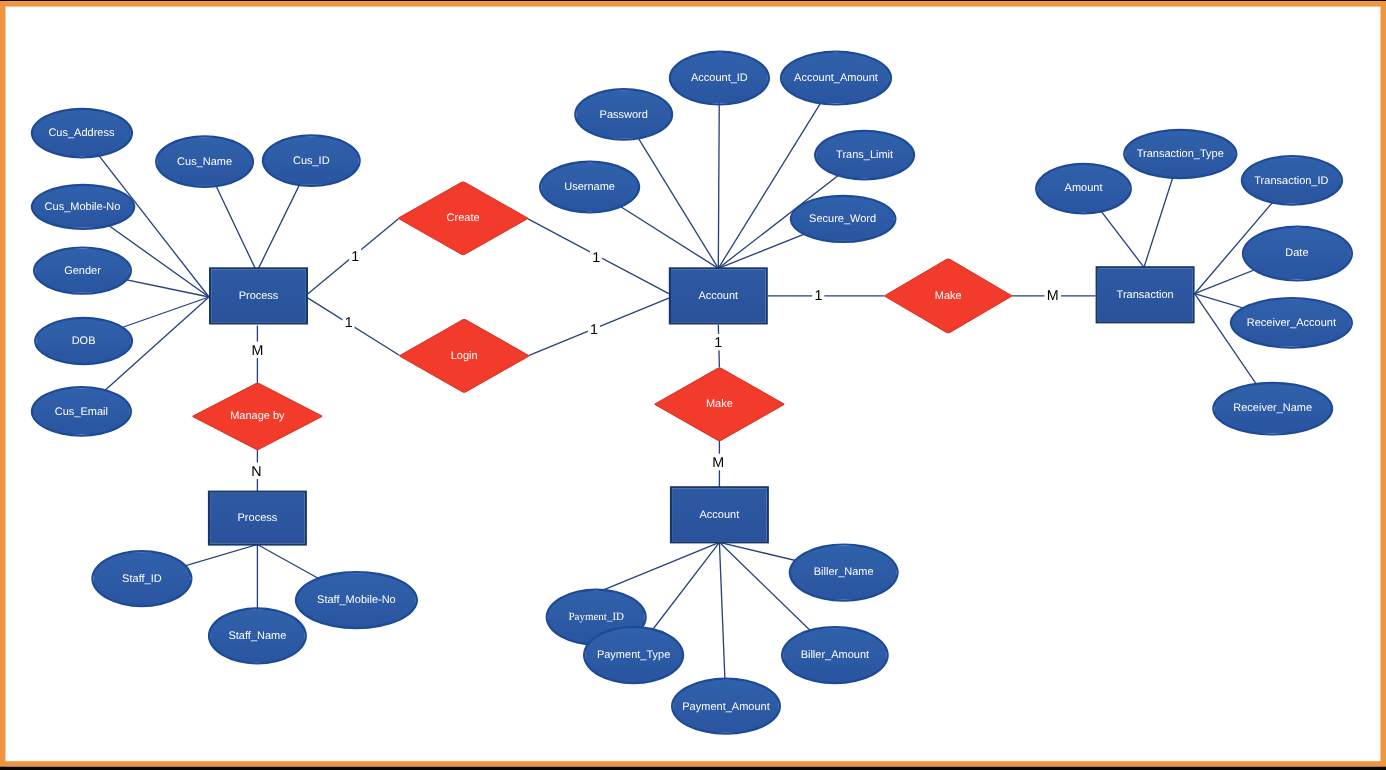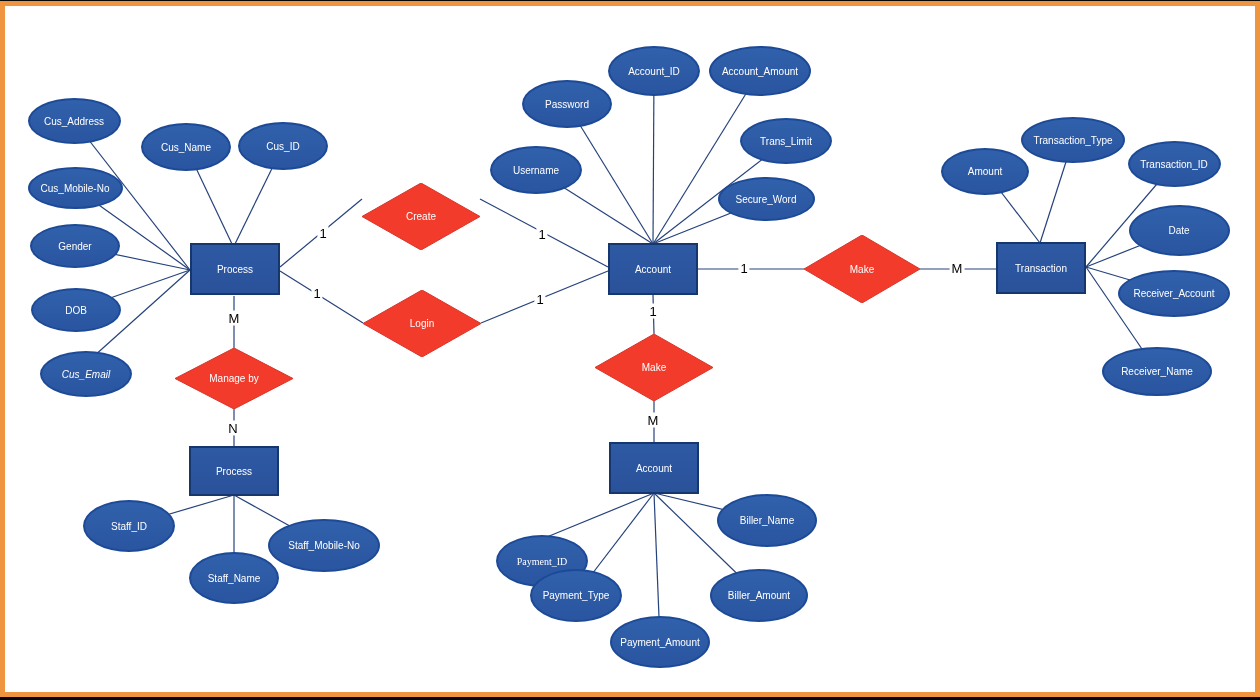--- a/index.html
+++ b/index.html
@@ -96,21 +96,21 @@
       </div>
       <div class="node entity" style="left: 996px; top: 242px; width: 90px; height: 52px;">
         <span class="node-label">Transaction</span>
       </div>
       <div class="node entity" style="left: 189px; top: 446px; width: 90px; height: 50px;">
         <span class="node-label">Process</span>
       </div>
       <div class="node entity" style="left: 609px; top: 442px; width: 90px; height: 52px;">
         <span class="node-label">Account</span>
       </div>
-      <div class="node relationship" style="left: 362px; top: 183px; width: 118px; height: 67px;">
+      <div class="node relationship" style="left: 362px; top: 165px; width: 118px; height: 67px;">
         <svg width="118" height="67" viewBox="0 0 118 67">
           <polygon points="59,0 118,33.5 59,67 0,33.5" fill="#F23B2B" stroke="#D8352B" stroke-width="1"></polygon>
         </svg>
         <span class="node-label">Create</span>
       </div>
       <div class="node relationship" style="left: 363px; top: 289.5px; width: 118px; height: 67px;">
         <svg width="118" height="67" viewBox="0 0 118 67">
           <polygon points="59,0 118,33.5 59,67 0,33.5" fill="#F23B2B" stroke="#D8352B" stroke-width="1"></polygon>
         </svg>
         <span class="node-label">Login</span>
@@ -144,21 +144,21 @@
       </div>
       <div class="node attribute" style="left: 27.5px; top: 167px; width: 95px; height: 42px;">
         <span class="node-label">Cus_Mobile-No</span>
       </div>
       <div class="node attribute" style="left: 30px; top: 224px; width: 90px; height: 44px;">
         <span class="node-label">Gender</span>
       </div>
       <div class="node attribute" style="left: 31px; top: 288px; width: 90px; height: 44px;">
         <span class="node-label">DOB</span>
       </div>
-      <div class="node attribute" style="left: 40px; top: 351px; width: 92px; height: 46px; font-style: italic;">
+      <div class="node attribute" style="left: 28px; top: 351px; width: 92px; height: 46px;">
         <span class="node-label">Cus_Email</span>
       </div>
       <div class="node attribute" style="left: 490px; top: 146px; width: 92px; height: 48px;">
         <span class="node-label">Username</span>
       </div>
       <div class="node attribute" style="left: 522px; top: 80px; width: 90px; height: 48px;">
         <span class="node-label">Password</span>
       </div>
       <div class="node attribute" style="left: 608px; top: 46px; width: 92px; height: 50px;">
         <span class="node-label">Account_ID</span>

